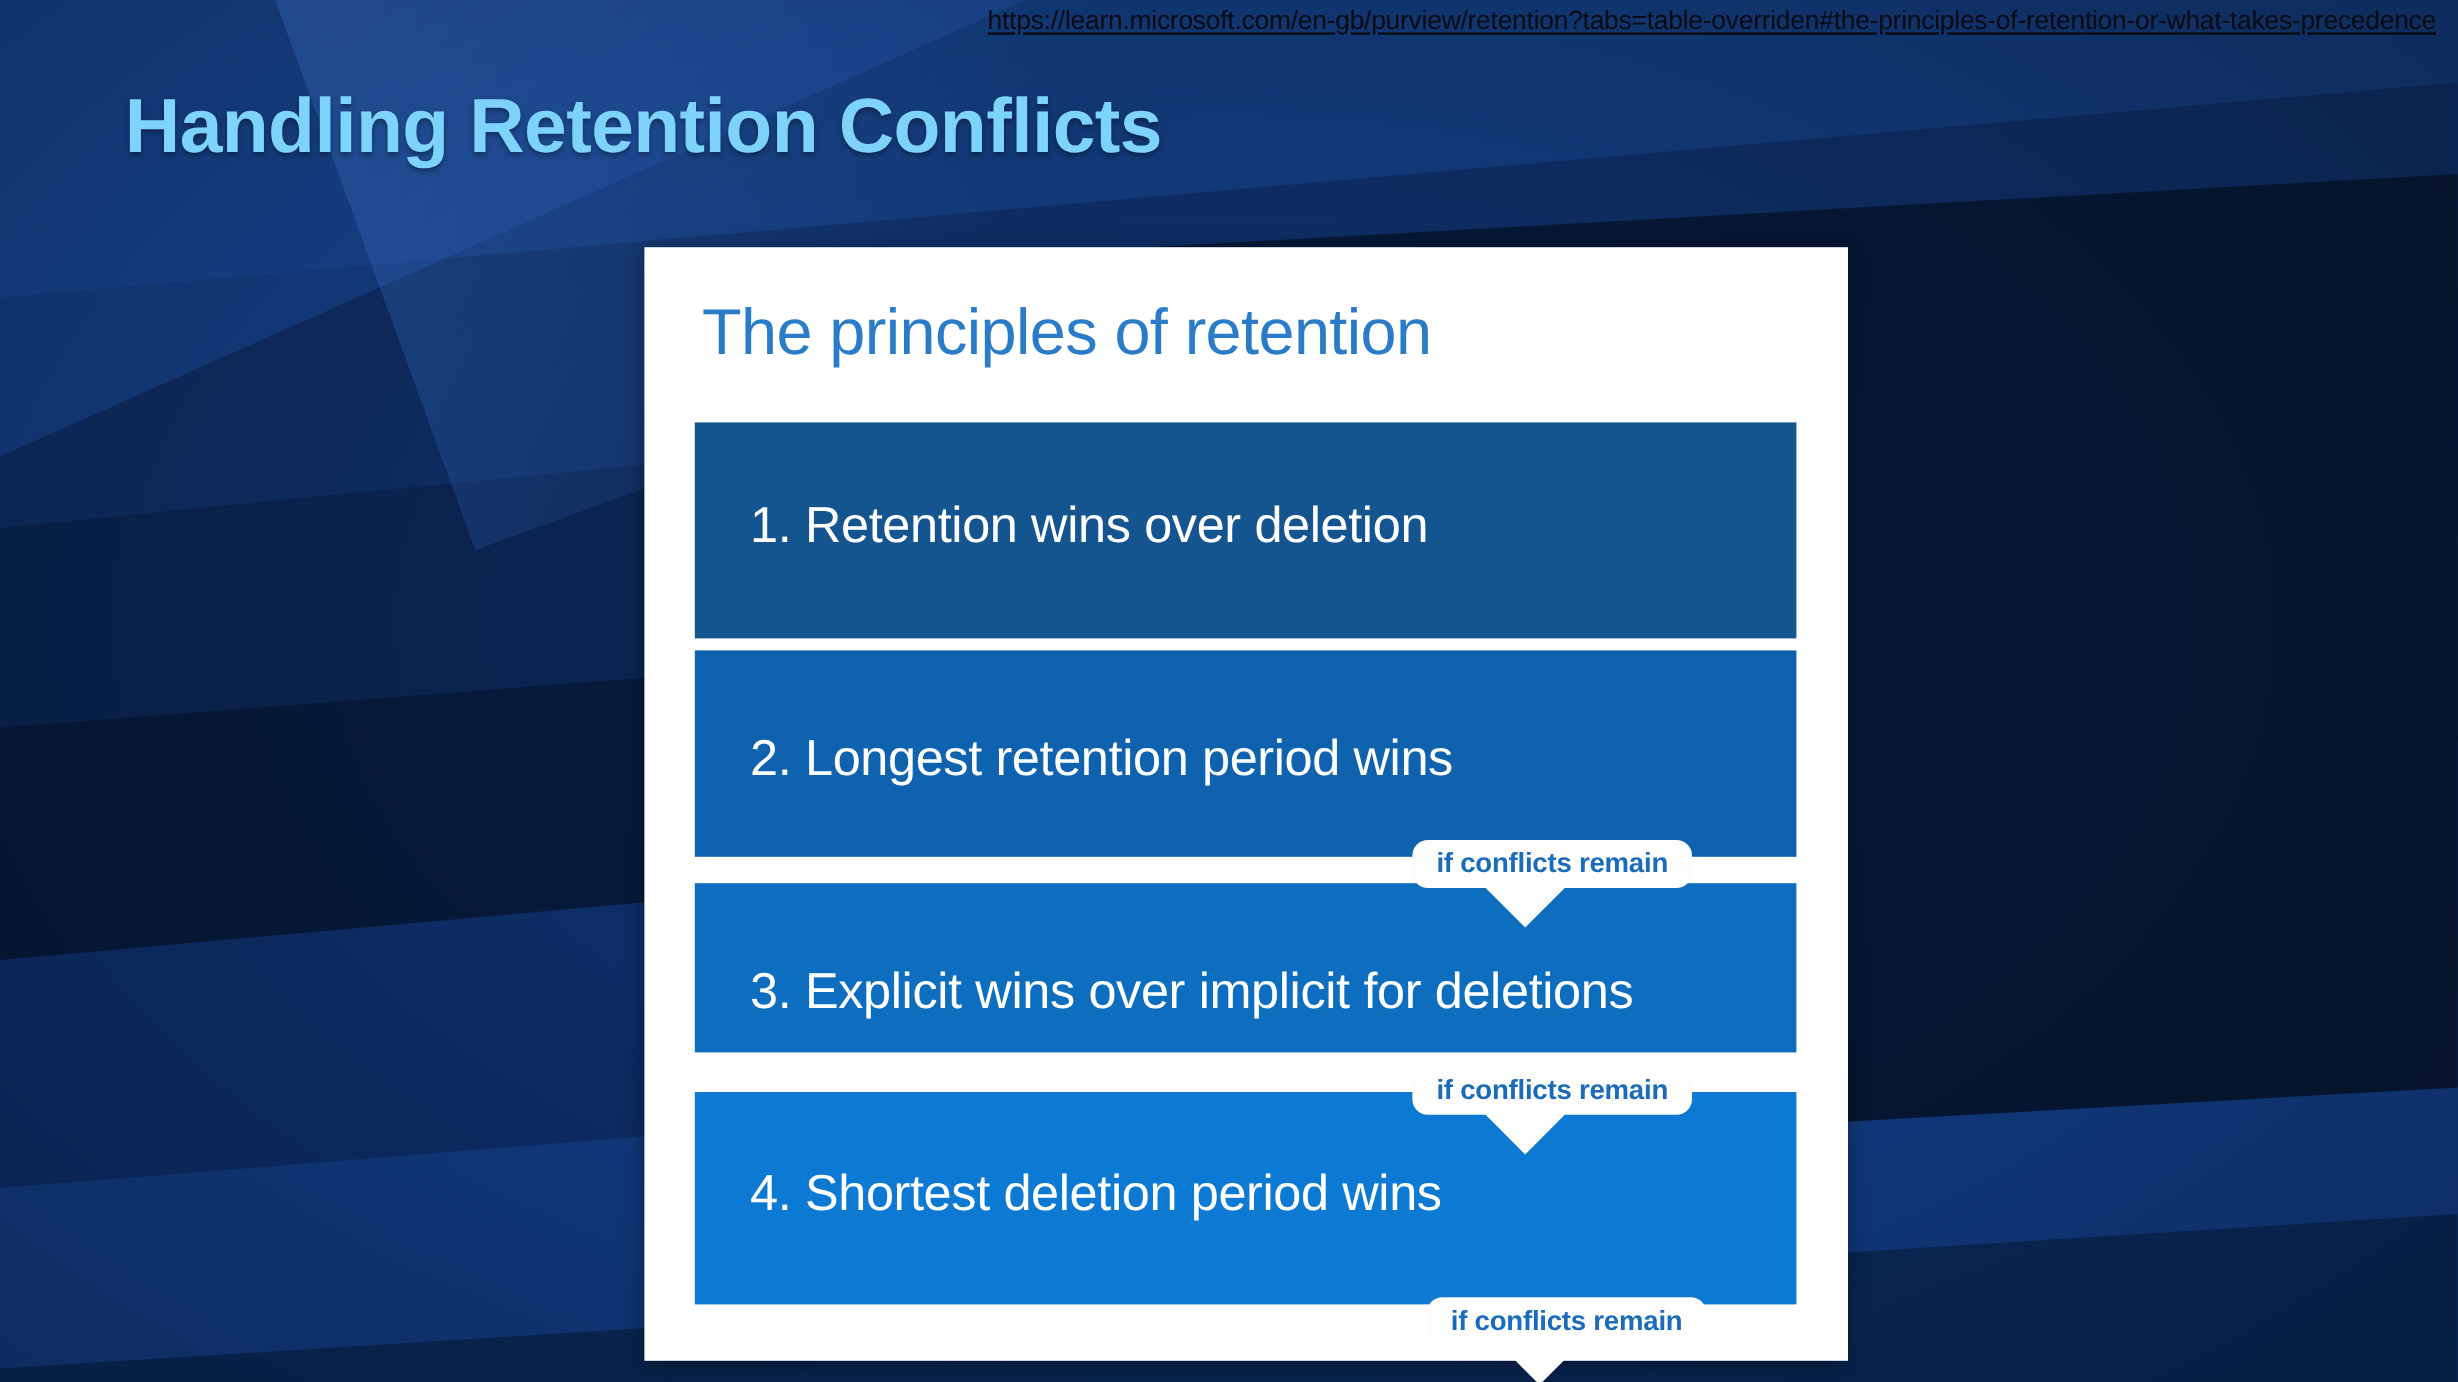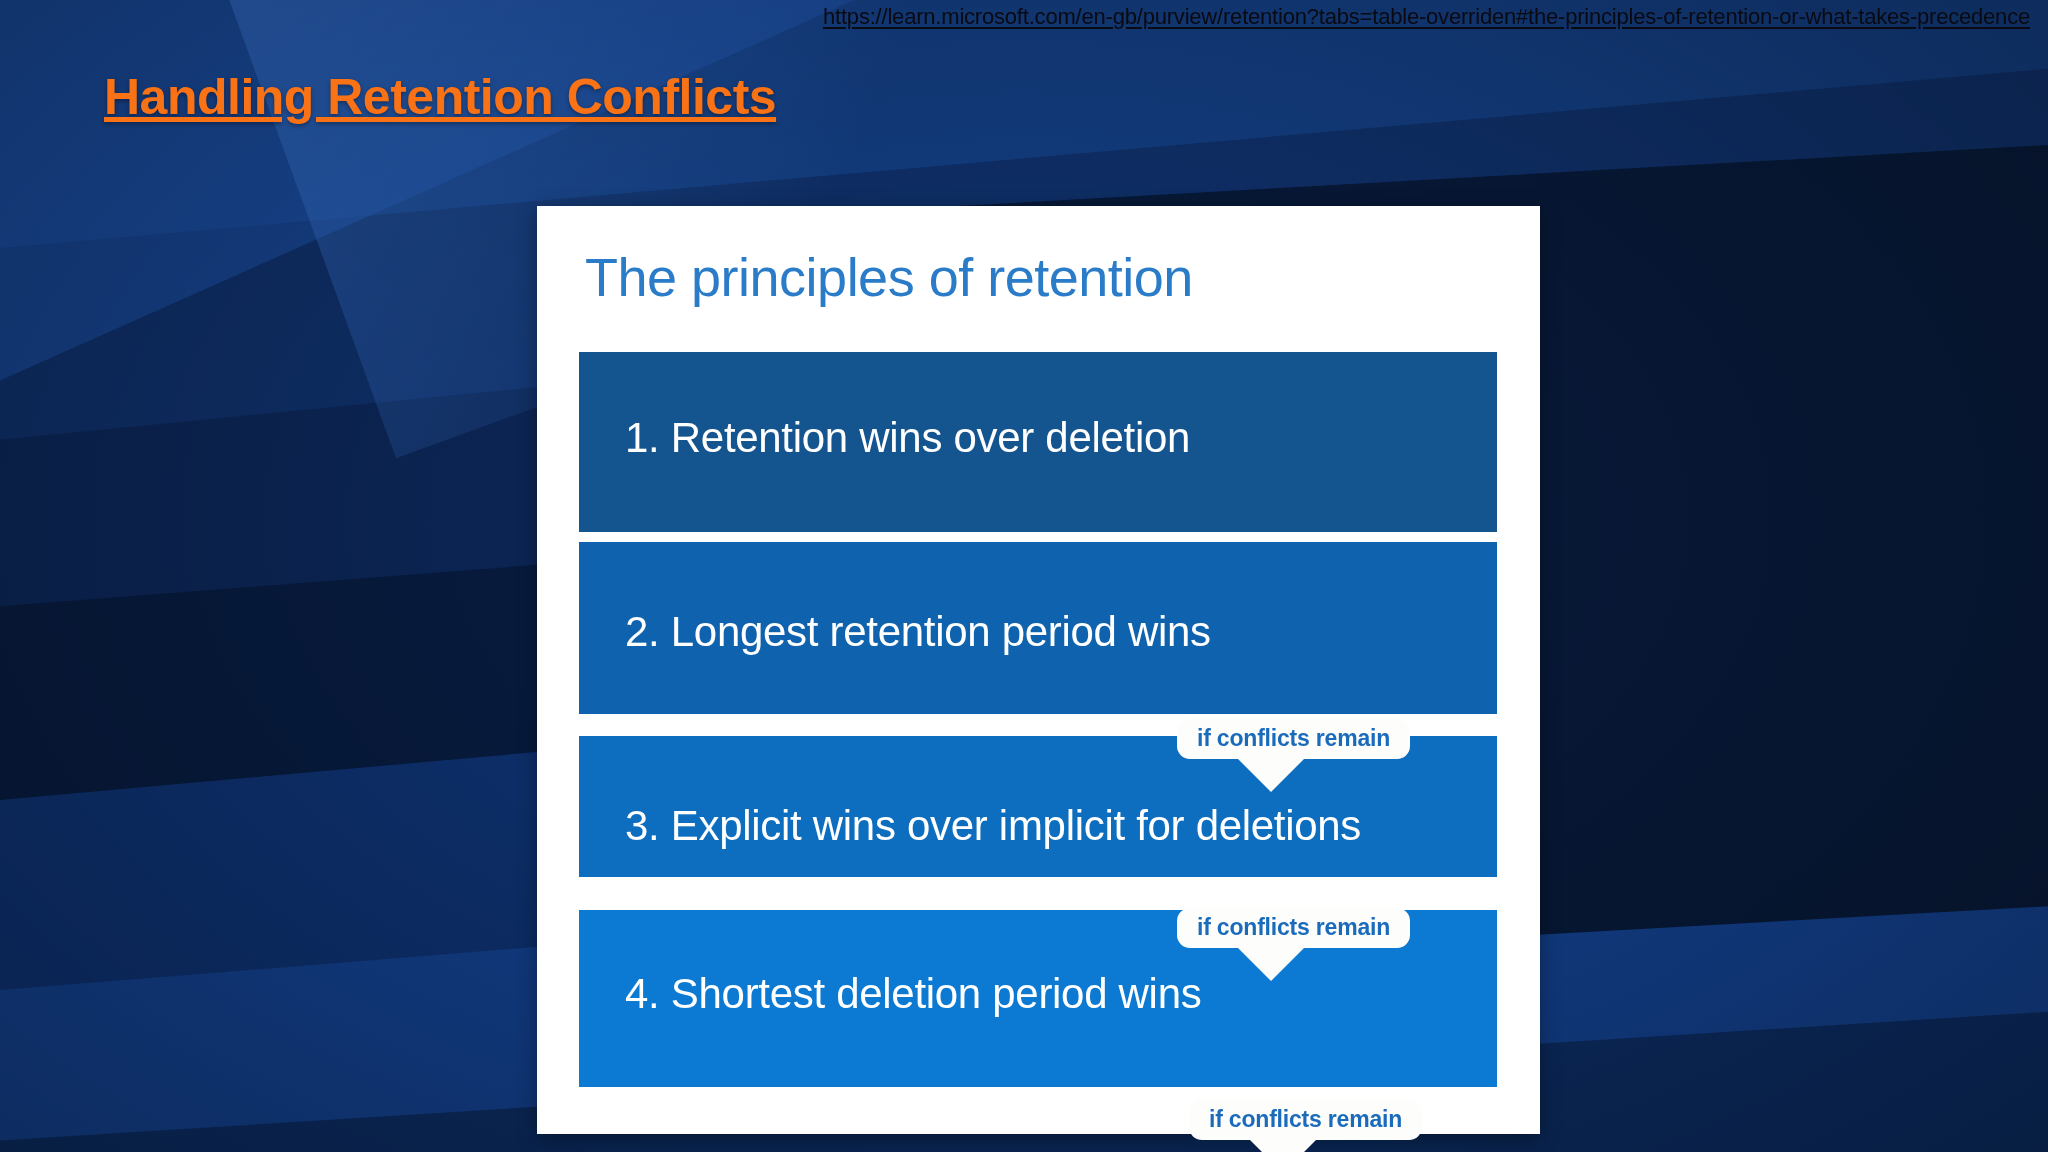--- a/index.html
+++ b/index.html
@@ -91,27 +91,26 @@
     font-family: "Liberation Sans", sans-serif;
     cursor: pointer;
     text-align: right;
   }
 
   
   #slide-title {
     position: absolute;
     left: 104px;
     top: 68px;
-    font-size: 50px;
+    font-size: 64px;
     font-weight: bold;
-    color: #f97316;
+    color: #7dd3fc;
     letter-spacing: -0.5px;
     text-shadow: 0 2px 4px rgba(0,0,0,.35);
     white-space: nowrap;
-    text-decoration: underline;
   }
 
   
   #diagram-card {
     position: absolute;
     left: 537px;
     top: 206px;
     width: 1003px;
     height: 928px;
     background: #ffffff;
@@ -160,21 +159,20 @@
 
   #row-1 .principle-label { top: 62px;  left: 46px; }
   #row-2 .principle-label { top: 66px;  left: 46px; }
   #row-3 .principle-label { top: 66px;  left: 46px; }
   #row-4 .principle-label { top: 60px;  left: 46px; }
 
   
   .conflict-callout {
     position: absolute;
     z-index: 5;
-    margin-top: 19px;
   }
   .callout-bubble {
     background: #fdfdfb;
     border-radius: 13px;
     padding: 7px 20px 8px 20px;
     font-size: 23px;
     font-weight: bold;
     color: #1a6bbb;
     white-space: nowrap;
     letter-spacing: -0.2px;

